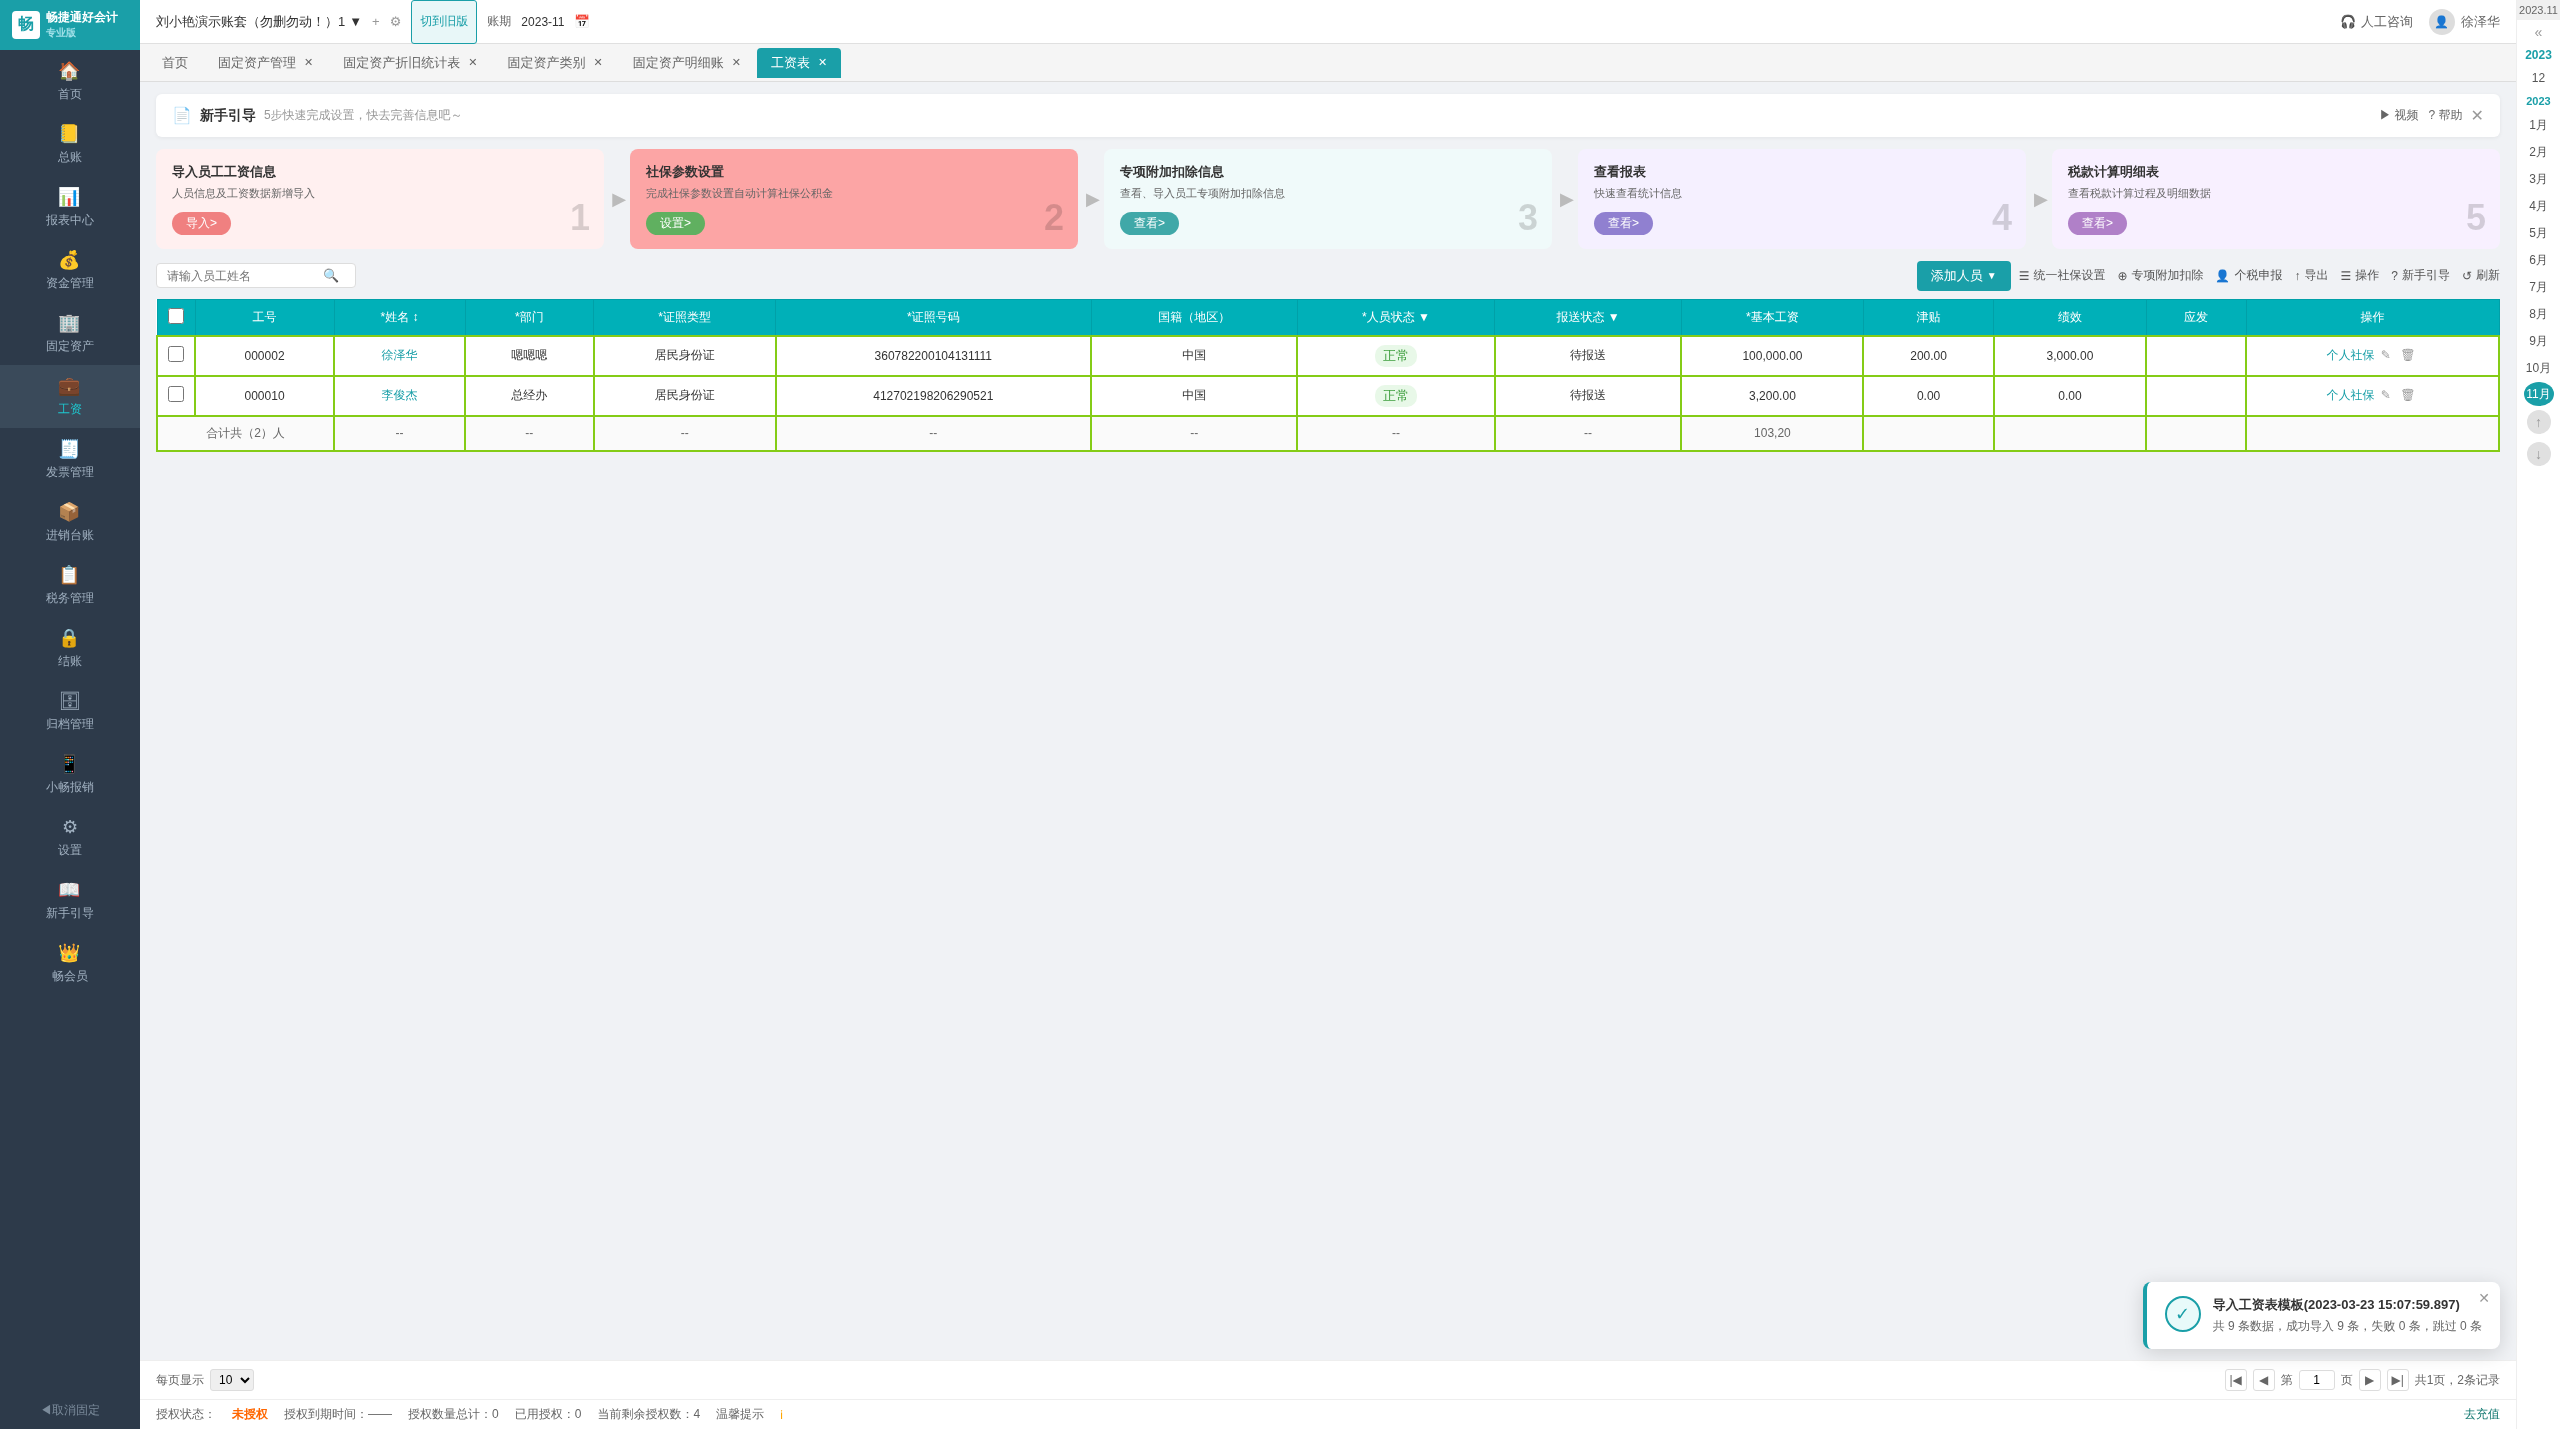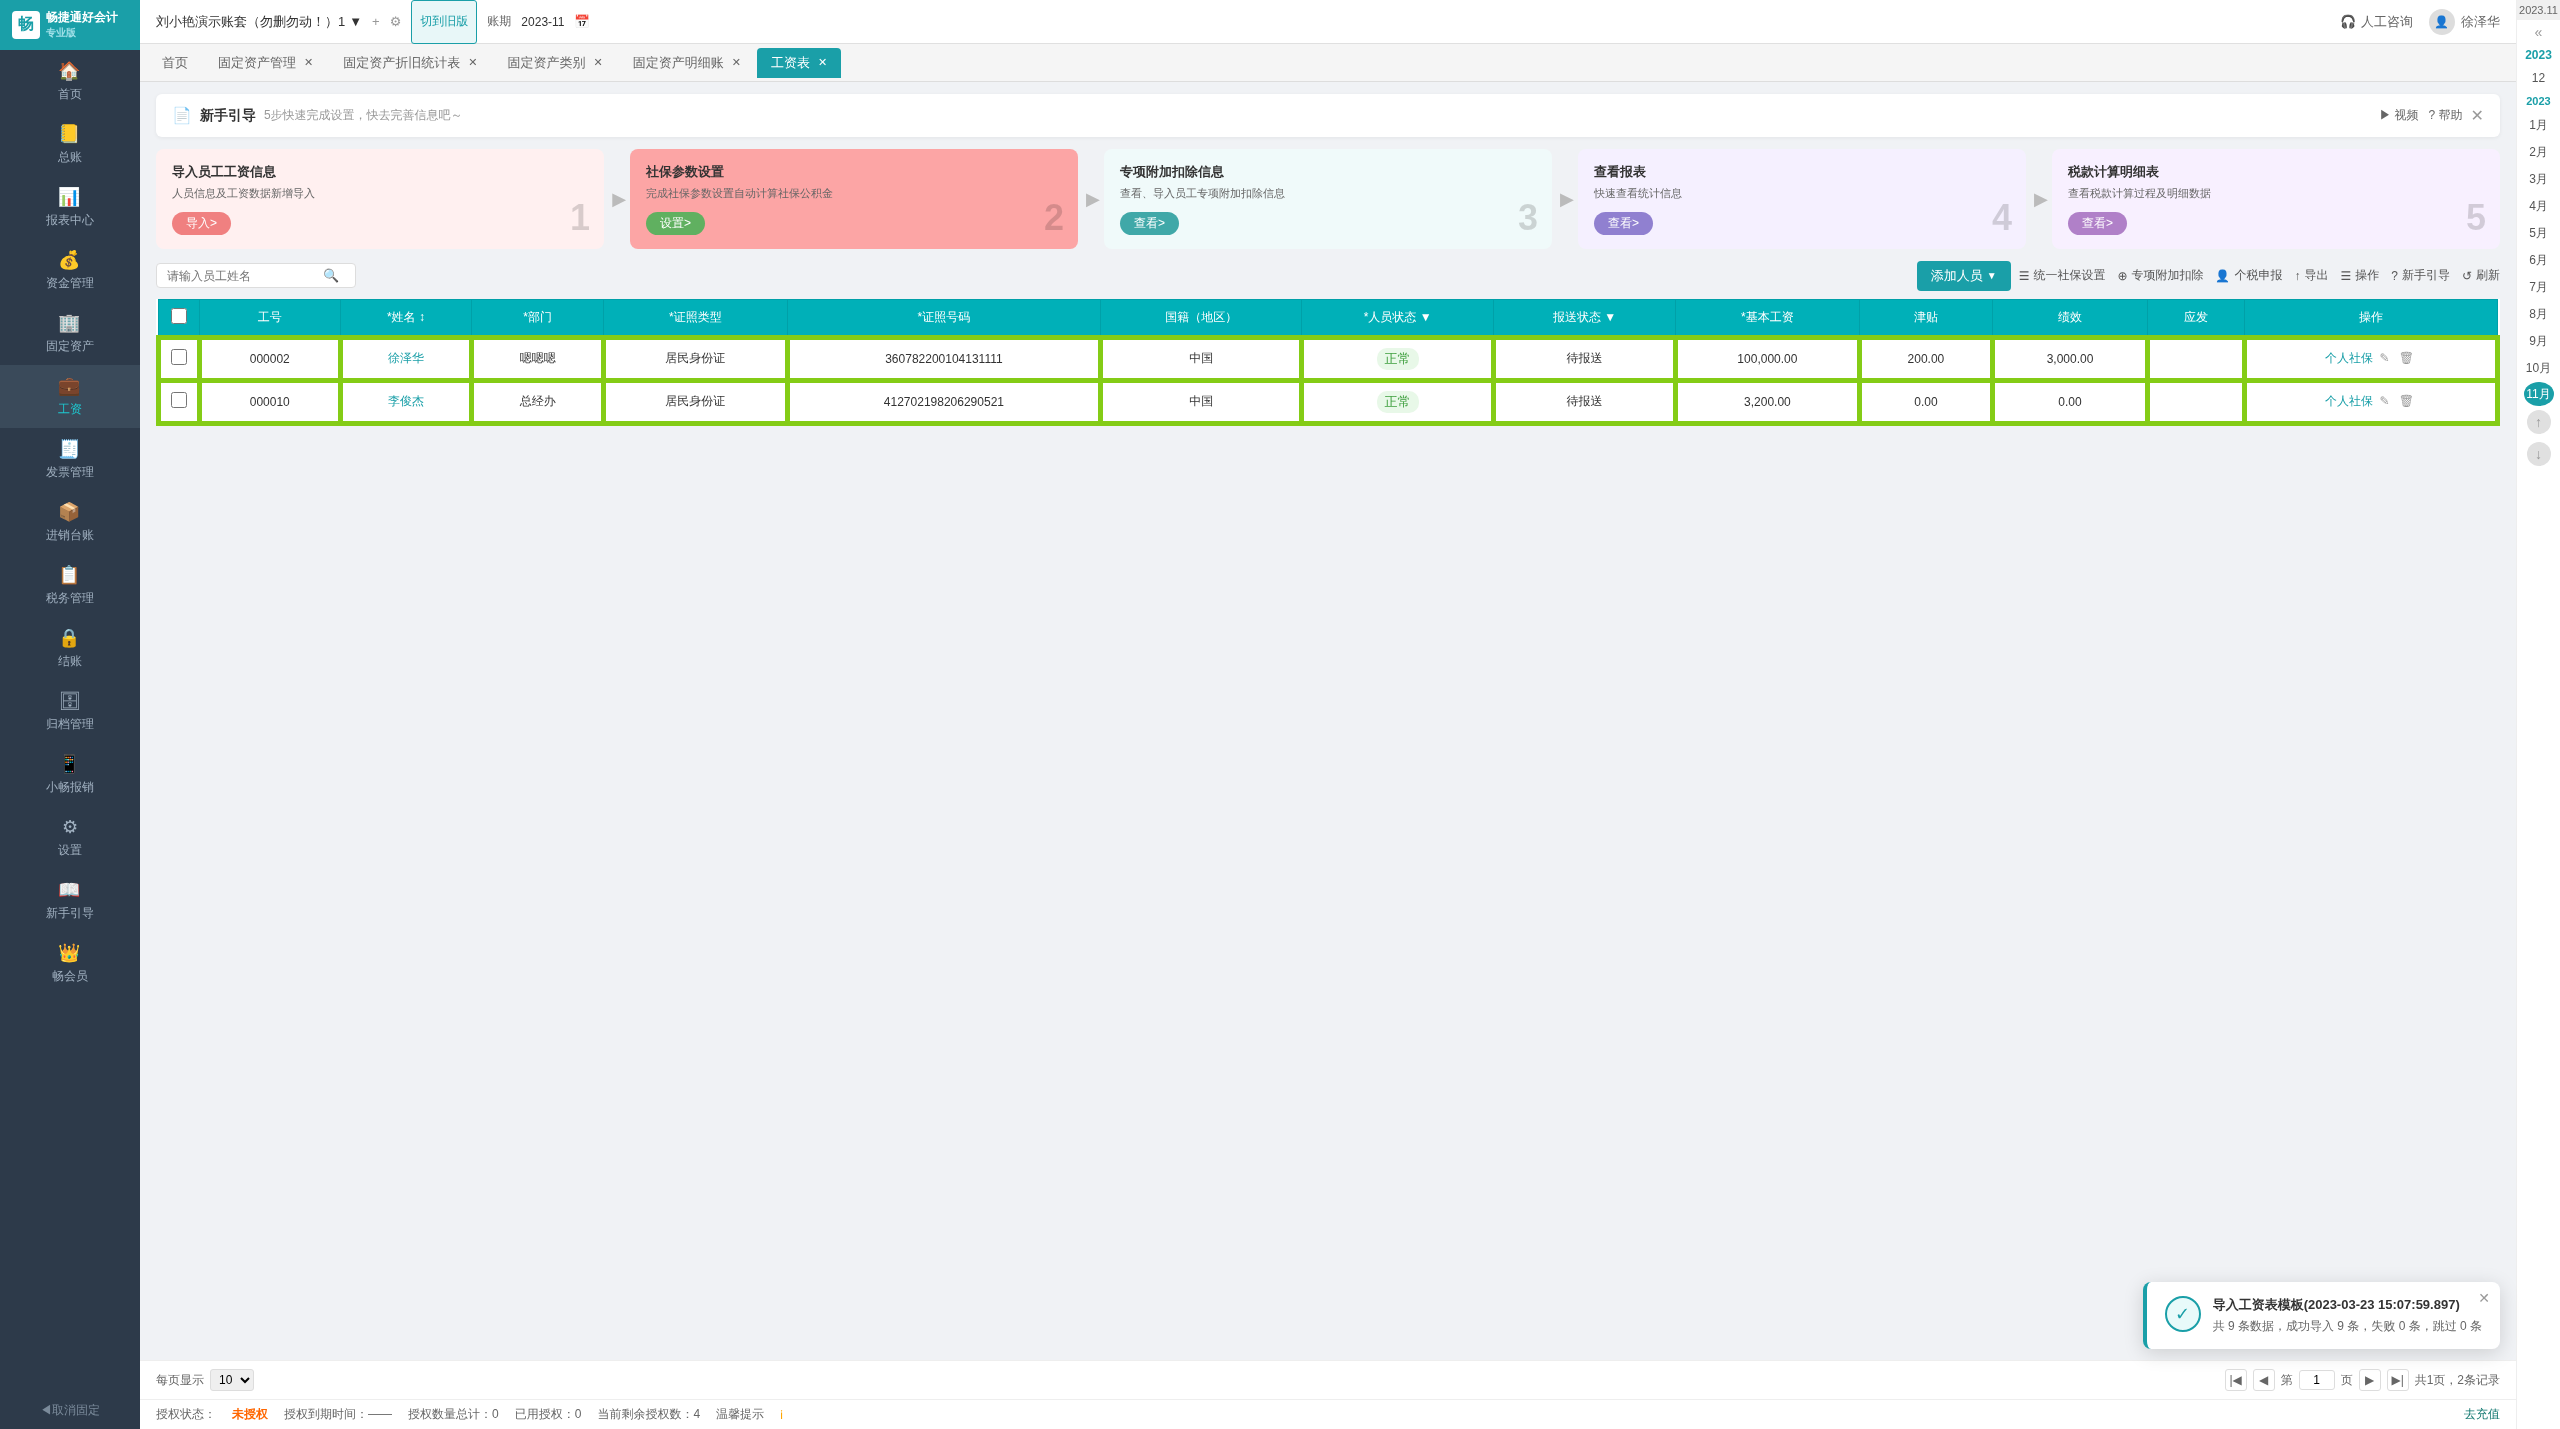--- a/index.html
+++ b/index.html
@@ -286,21 +286,21 @@
       background: #00b0b8;
       color: white;
       padding: 8px 10px;
       text-align: center;
       border: 1px solid #00a0a8;
       font-weight: normal;
       white-space: nowrap;
     }
     .data-table td {
       padding: 8px 10px;
-      border: 5px solid #84cc16;
+      border: 2px solid #84cc16;
       text-align: center;
       color: #333;
     }
     .data-table td.name-link { color: #1a9fa8; cursor: pointer; }
     .data-table .checkbox { width: 16px; height: 16px; cursor: pointer; }
     .status-badge {
       display: inline-block;
       padding: 2px 8px;
       border-radius: 10px;
       font-size: 13px;
@@ -745,20 +745,35 @@
           <td>3,200.00</td>
           <td>0.00</td>
           <td>0.00</td>
           <td></td>
           <td>
             <span class="action-link">个人社保</span>
             <span class="action-icon">✎</span>
             <span class="action-icon">🗑</span>
           </td>
         </tr>
+        <tr class="summary-row">
+          <td colspan="2">合计共（2）人</td>
+          <td>--</td>
+          <td>--</td>
+          <td>--</td>
+          <td>--</td>
+          <td>--</td>
+          <td>--</td>
+          <td>--</td>
+          <td>103,20</td>
+          <td></td>
+          <td></td>
+          <td></td>
+          <td></td>
+        </tr>
       </tbody>
     </table>
 
   </div>
 
   <div class="bottom-bar">
     <div style="display:flex;align-items:center;gap:6px;">
       <span>每页显示</span>
       <select class="per-page-select">
         <option>10</option>

